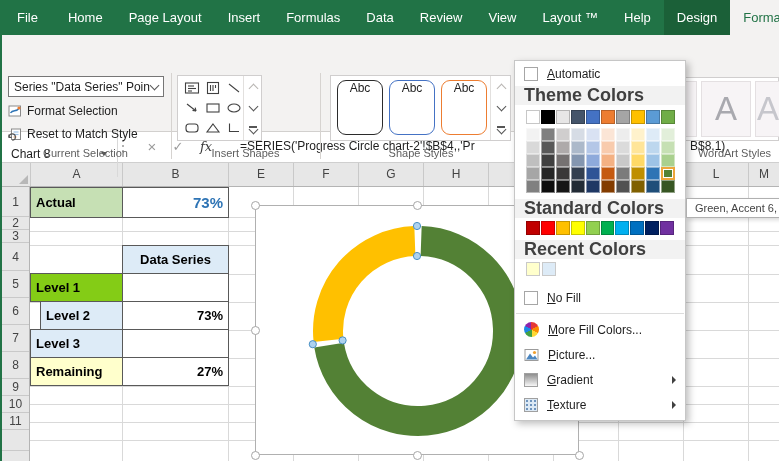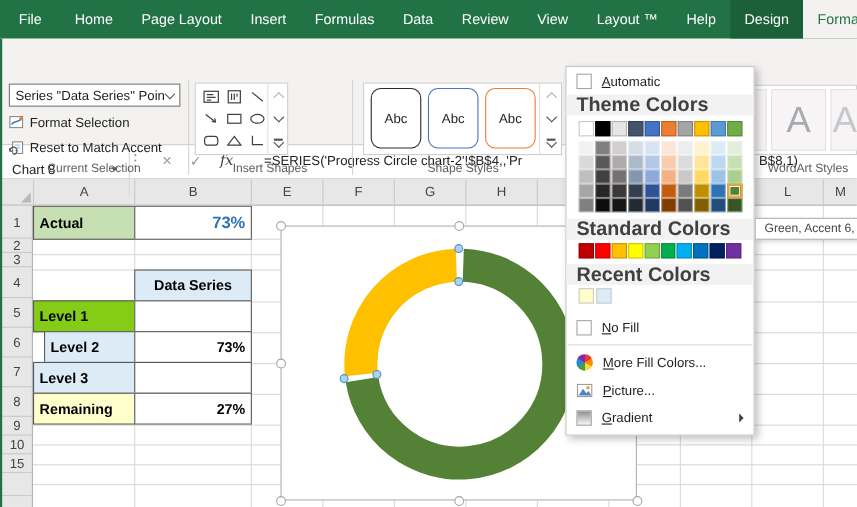--- a/index.html
+++ b/index.html
@@ -26,21 +26,21 @@
   .chev.up{transform:rotate(-135deg);margin-top:3px}
   .chev.dis{border-color:#b8b5b2}
   .caret{display:inline-block;width:0;height:0;border-left:3.5px solid transparent;border-right:3.5px solid transparent;border-top:4px solid #555}
   .shapegrid{position:absolute;left:181px;top:43px;display:grid;grid-template-columns:repeat(3,21px);grid-auto-rows:20px}
   .shapegrid span{display:flex;align-items:center;justify-content:center}
   .arrcol{position:absolute;display:flex;flex-direction:column;border-left:1px solid #e2e0de}
   .arrcol i{flex:1;display:flex;align-items:center;justify-content:center}
   .morebar{display:flex;flex-direction:column;align-items:center}
   .morebar b{width:8px;height:1.4px;background:#565656;margin-bottom:1px}
   #change-shape{position:absolute;left:266px;top:44px;width:52px;text-align:center;color:#aaa6a2;font-size:11px;line-height:13px}
-  .abctile{position:absolute;top:45px;width:46px;height:55px;background:#fff;border:1.6px solid #000;border-radius:9px;display:flex;align-items:center;justify-content:center;font-size:12px;color:#1e1e1e;box-sizing:border-box}
+  .abctile{position:absolute;top:45px;width:46px;height:55px;background:#fff;border:1.6px solid #000;border-radius:9px;display:flex;align-items:flex-start;justify-content:center;font-size:12px;color:#1e1e1e;box-sizing:border-box}
   #shape-fill-btn{position:absolute;left:516px;top:37px;width:78px;height:21px;background:#d2cfcc;display:flex;align-items:center;gap:4px;padding:0 5px;font-size:12px;color:#1e1e1e;box-sizing:border-box}
   .wordart-tile{position:absolute;top:46px;height:56px;background:#f7f4f6;border:1px solid #e4e0e2;display:flex;align-items:center;justify-content:center;font-size:33px;color:#a9a9af;box-sizing:border-box}
 
   
   #fbar{position:absolute;top:131px;left:0;right:0;height:32px;background:#fff;border-bottom:1px solid #cfcfcf;z-index:8;box-sizing:border-box}
   #namebox{position:absolute;left:2px;top:0;width:116px;height:46px;border-right:1px solid #d9d9d9;display:flex;align-items:center;font-size:12px;color:#1e1e1e;padding-left:9px;box-sizing:border-box}
   #namebox .caret{margin-left:auto;margin-right:10px}
   #dots{position:absolute;left:122px;top:9px;width:3px}
   #dots i{display:block;width:2px;height:2px;border-radius:50%;background:#9a9a9a;margin-bottom:3px}
   .fbtn{position:absolute;top:0;height:31px;display:flex;align-items:center;justify-content:center;width:24px;color:#9b9b9b}
@@ -126,21 +126,21 @@
     </div>
     <div class="rbtn" style="left:8px;top:90px">
       <svg width="14" height="14" viewBox="0 0 14 14">
           <rect x="3.5" y="2" width="9" height="10.5" fill="#fff" stroke="#8a8a8a"></rect>
           <line x1="5.5" y1="5" x2="10.5" y2="5" stroke="#9ec3e6" stroke-width="1.2"></line>
           <line x1="5.5" y1="7.5" x2="10.5" y2="7.5" stroke="#9ec3e6" stroke-width="1.2"></line>
           <line x1="5.5" y1="10" x2="8.5" y2="10" stroke="#f0b183" stroke-width="1.2"></line>
           <path d="M1 10 a3.2 3.2 0 1 1 3.2 3.2" fill="none" stroke="#555" stroke-width="1.2"></path>
           <path d="M1 7.6 L1 10.4 L3.6 10.4" fill="none" stroke="#555" stroke-width="1.2"></path>
         </svg>
-      <span>Reset to Match Accent</span>
+      <span>Reset to Match Style</span>
     </div>
     <div class="glabel" style="left:0;width:171px">Current Selection</div>
     <div class="vsep" style="left:171px"></div>
 
     <div class="panel" style="left:177px;top:40px;width:85px;height:66px"></div>
     <div class="shapegrid">
       <span>
           <svg width="16" height="14" viewBox="0 0 16 14" fill="none" stroke="#404040" stroke-width="1.1">
             <rect x="1.5" y="2" width="13" height="10"></rect>
             <line x1="4" y1="5" x2="10" y2="5"></line>
@@ -291,21 +291,21 @@
       <div class="rh" style="height: 30px;">1</div>
       <div class="rh" style="height: 13px;">2</div>
       <div class="rh" style="height: 13px;">3</div>
       <div class="rh" style="height: 28px;">4</div>
       <div class="rh" style="height: 27px;">5</div>
       <div class="rh" style="height: 27px;">6</div>
       <div class="rh" style="height: 27px;">7</div>
       <div class="rh" style="height: 27px;">8</div>
       <div class="rh" style="height: 17px;">9</div>
       <div class="rh" style="height: 17px;">10</div>
-      <div class="rh" style="height: 17px;">15</div>
+      <div class="rh" style="height: 17px;">11</div>
       <div class="rh" style="height: 21px;"></div>
     </div>
   <div id="grid-lines">
       <i class="vl" style="left: 122px;"></i>
       <i class="vl" style="left: 228px;"></i>
       <i class="vl" style="left: 293px;"></i>
       <i class="vl" style="left: 358px;"></i>
       <i class="vl" style="left: 423px;"></i>
       <i class="vl" style="left: 488px;"></i>
       <i class="vl" style="left: 553px;"></i>
@@ -481,16 +481,21 @@
           <path d="M2 11.5 L6 5.5 L9 9.5 L11 7.5 L13.5 11.5 Z" fill="#4b86c0"></path>
           <circle cx="10.5" cy="4.5" r="1.6" fill="#f0a030"></circle>
         </svg>
       <span class="lbl">Picture...</span>
     </div>
     <div class="mi">
       <span class="grad"></span>
       <span class="lbl">Gradient</span>
       <span class="arr"></span>
     </div>
+    <div class="mi">
+      <span class="tex"></span>
+      <span class="lbl">Texture</span>
+      <span class="arr"></span>
+    </div>
   </div>
 
   <div id="tooltip">Green, Accent 6, D</div>
 </div>
 
 </body></html>

